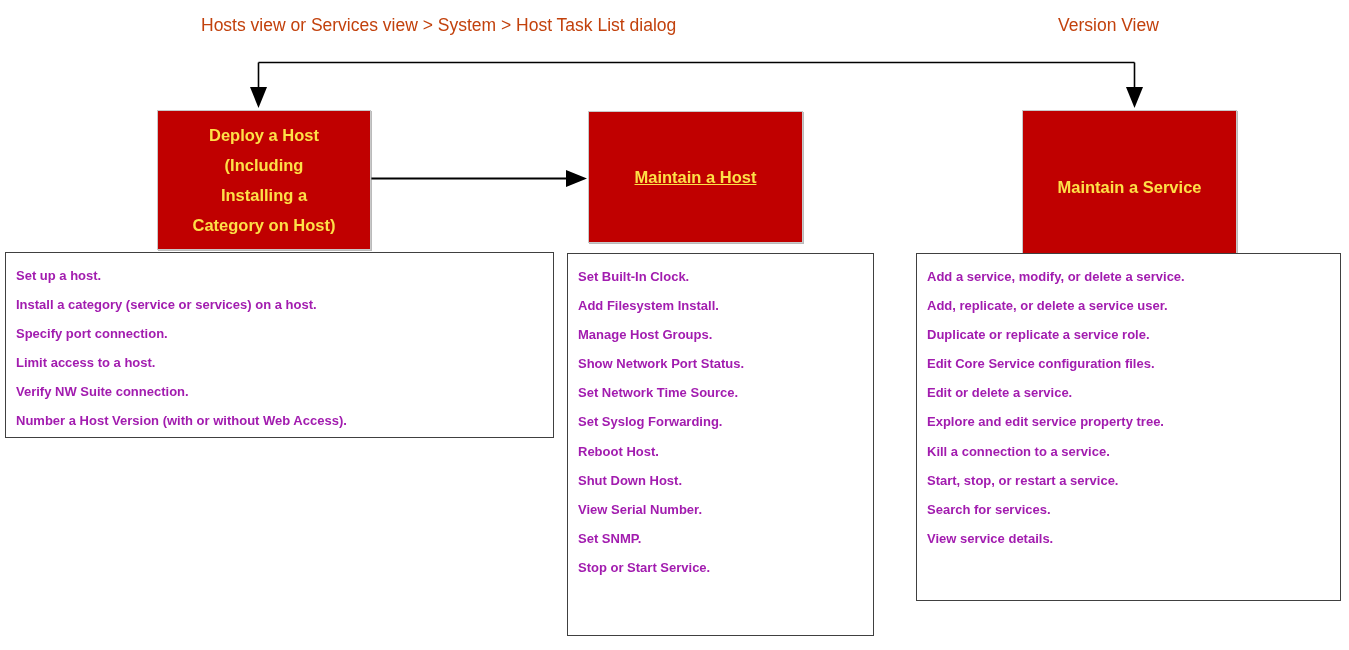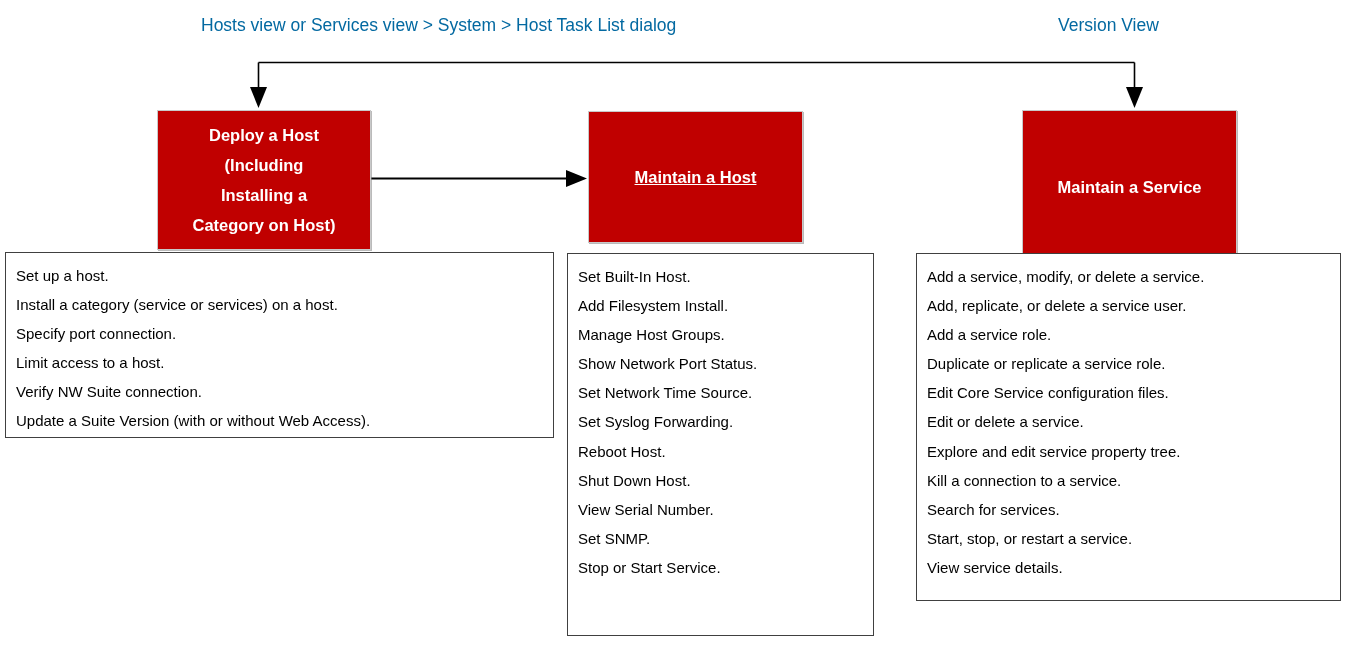--- a/index.html
+++ b/index.html
@@ -21,21 +21,21 @@
     left: 0; top: 0;
     width: 1349px;
     height: 650px;
   }
 
   
   .heading {
     position: absolute;
     font-size: 17.5px;
     line-height: 22px;
-    color: #0369a1;
+    color: #c2410c;
     white-space: nowrap;
     font-weight: 400;
   }
   #heading-path    { left: 201px; top: 14px; }
   #heading-services{ left: 1058px; top: 14px; }
 
   
   #connector-layer {
     position: absolute;
     left: 0; top: 0;
@@ -43,21 +43,21 @@
     height: 650px;
     pointer-events: none;
   }
 
   
   .red-box {
     position: absolute;
     background: #c00000;
     border: 1px solid #c9c9c9;
     box-sizing: border-box;
-    color: #ffffff;
+    color: #fde047;
     font-weight: bold;
     font-size: 16.5px;
     line-height: 30px;
     display: flex;
     align-items: center;
     justify-content: center;
     text-align: center;
     box-shadow: 1px 1px 0 rgba(130,130,130,0.55);
   }
   .red-box .rb-text { display: block; padding: 0 6px; }
@@ -68,24 +68,25 @@
 
   
   .list-box {
     position: absolute;
     background: #ffffff;
     border: 1px solid #404040;
     box-sizing: border-box;
     padding: 8px 0 8px 10px;
   }
   .list-box .task-item {
-    font-size: 15px;
+    font-size: 13px;
     line-height: 29.1px;
-    color: #000000;
+    color: #a21caf;
     white-space: nowrap;
+    font-weight: bold;
   }
 
   #tasks-deploy-host      { left: 5px;   top: 252px; width: 549px; height: 186px; }
   #tasks-maintain-host    { left: 567px; top: 253px; width: 307px; height: 383px; }
   #tasks-maintain-service { left: 916px; top: 253px; width: 425px; height: 348px; }
 </style>
 </head>
 <body>
 
 <div class="canvas">
@@ -132,44 +133,43 @@
   <div class="red-box" id="box-maintain-service">
     <span class="rb-text">Maintain a Service</span>
   </div>
 
   <div class="list-box" id="tasks-deploy-host">
     <div class="task-item">Set up a host.</div>
     <div class="task-item">Install a category (service or services) on a host.</div>
     <div class="task-item">Specify port connection.</div>
     <div class="task-item">Limit access to a host.</div>
     <div class="task-item">Verify NW Suite connection.</div>
-    <div class="task-item">Update a Suite Version (with or without Web Access).</div>
+    <div class="task-item">Number a Host Version (with or without Web Access).</div>
   </div>
 
   <div class="list-box" id="tasks-maintain-host">
-    <div class="task-item">Set Built-In Host.</div>
+    <div class="task-item">Set Built-In Clock.</div>
     <div class="task-item">Add Filesystem Install.</div>
     <div class="task-item">Manage Host Groups.</div>
     <div class="task-item">Show Network Port Status.</div>
     <div class="task-item">Set Network Time Source.</div>
     <div class="task-item">Set Syslog Forwarding.</div>
     <div class="task-item">Reboot Host.</div>
     <div class="task-item">Shut Down Host.</div>
     <div class="task-item">View Serial Number.</div>
     <div class="task-item">Set SNMP.</div>
     <div class="task-item">Stop or Start Service.</div>
   </div>
 
   <div class="list-box" id="tasks-maintain-service">
     <div class="task-item">Add a service, modify, or delete a service.</div>
     <div class="task-item">Add, replicate, or delete a service user.</div>
-    <div class="task-item">Add a service role.</div>
     <div class="task-item">Duplicate or replicate a service role.</div>
     <div class="task-item">Edit Core Service configuration files.</div>
     <div class="task-item">Edit or delete a service.</div>
     <div class="task-item">Explore and edit service property tree.</div>
     <div class="task-item">Kill a connection to a service.</div>
+    <div class="task-item">Start, stop, or restart a service.</div>
     <div class="task-item">Search for services.</div>
-    <div class="task-item">Start, stop, or restart a service.</div>
     <div class="task-item">View service details.</div>
   </div>
 
 </div>
 
 </body></html>

